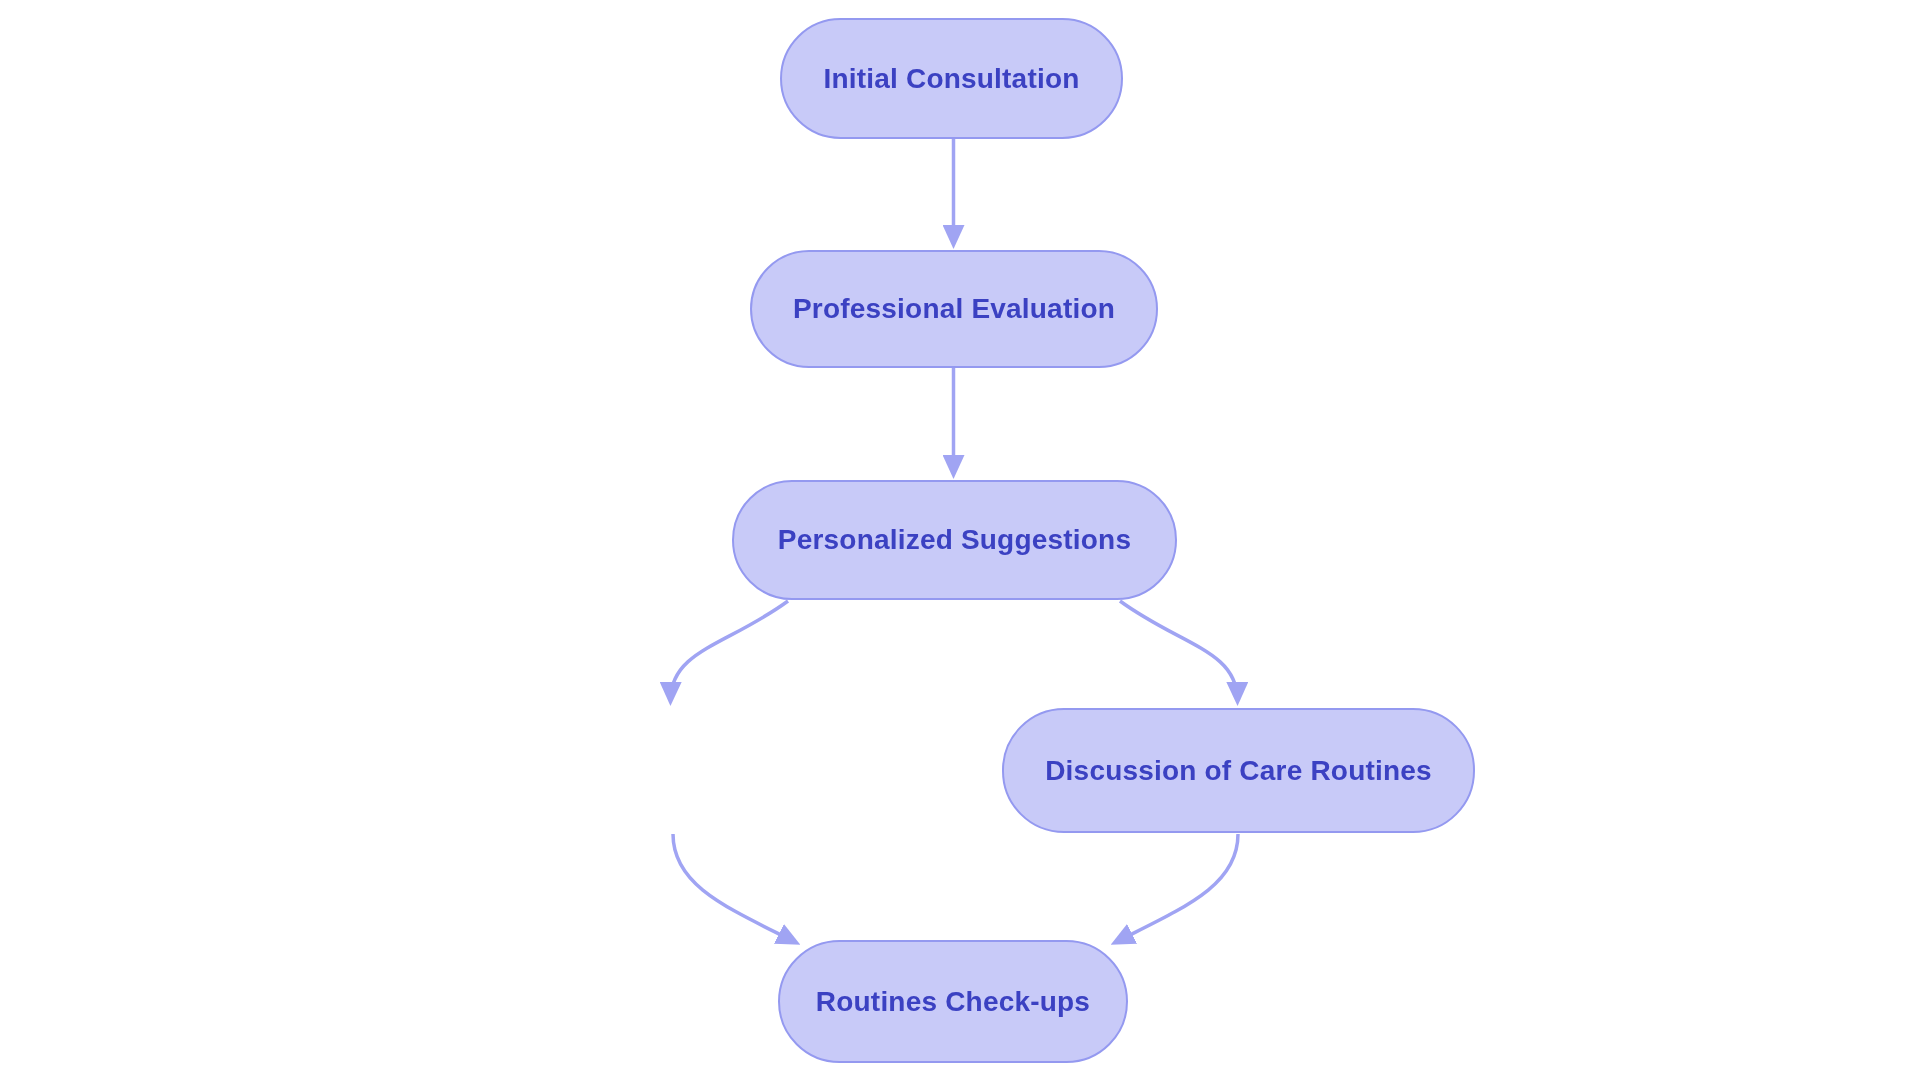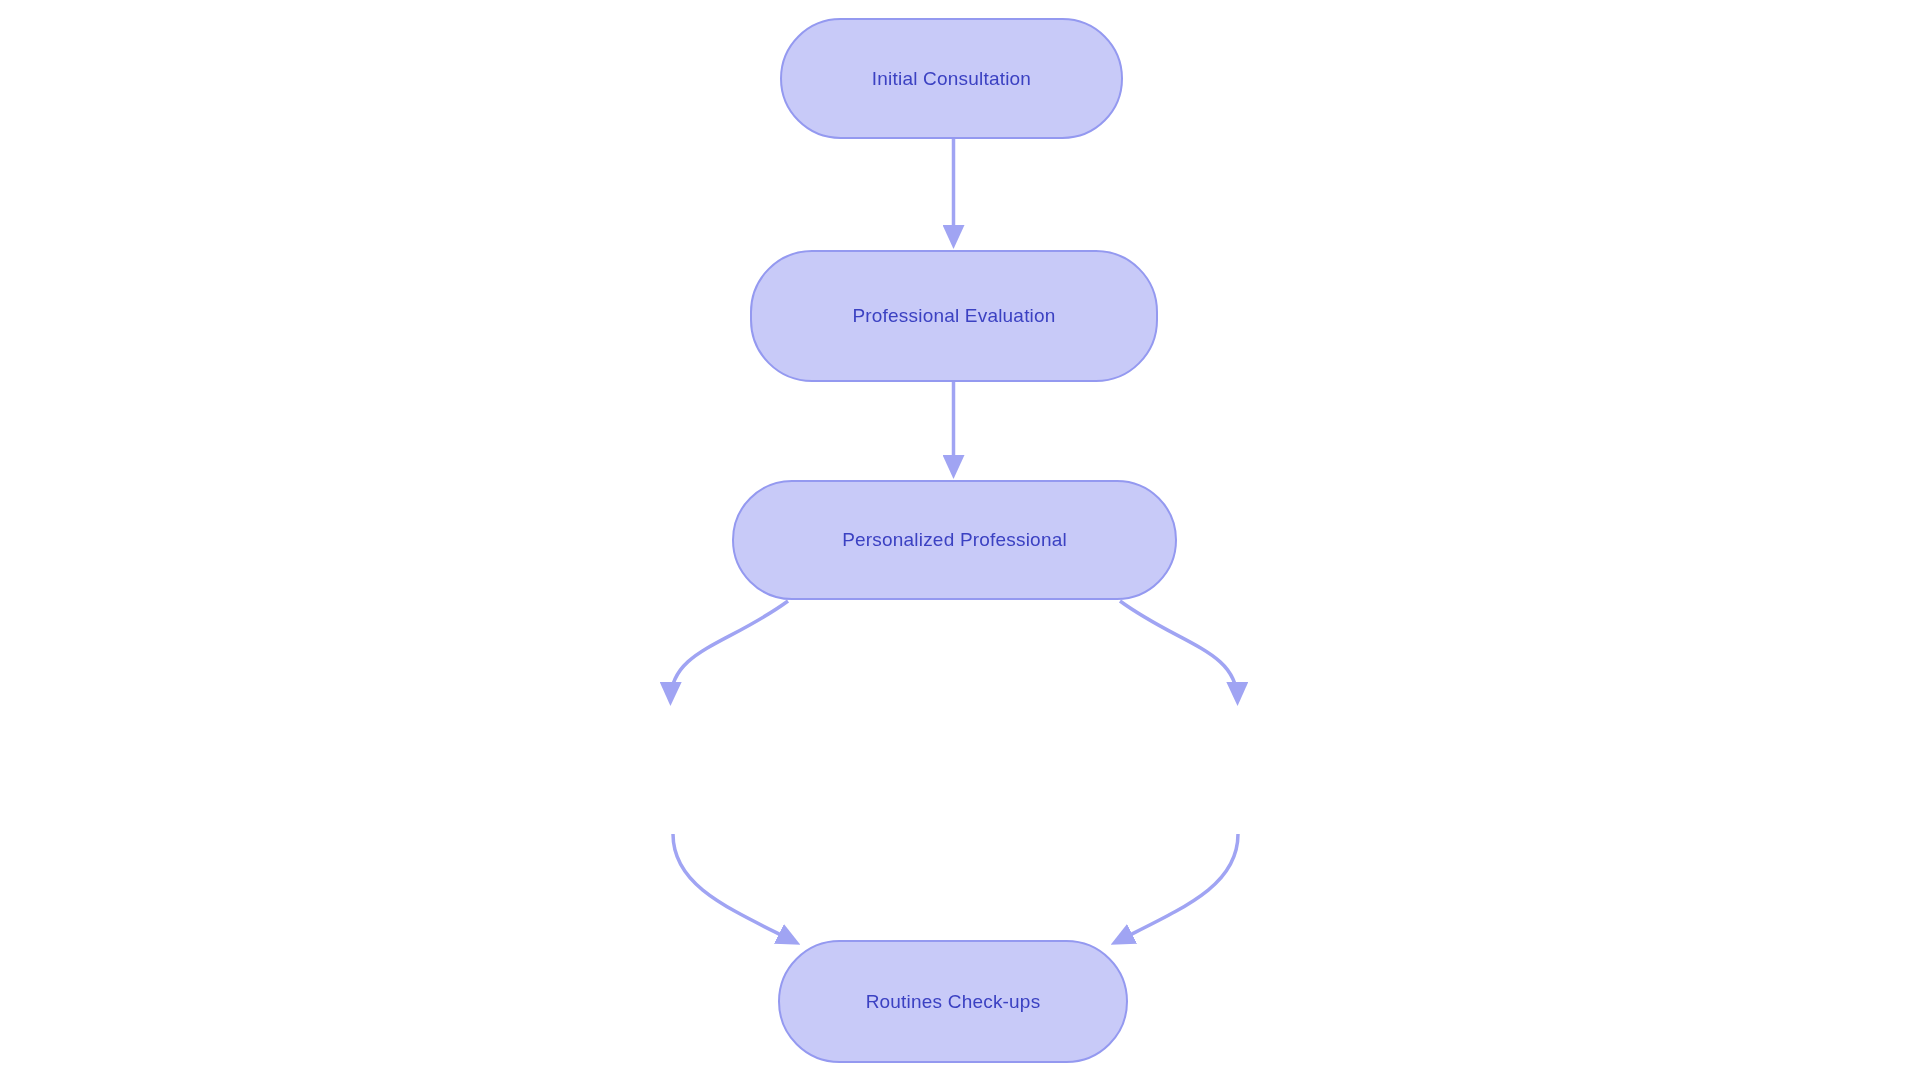--- a/index.html
+++ b/index.html
@@ -31,29 +31,29 @@
   .node {
     position: absolute;
     box-sizing: border-box;
     background: #c8caf8;
     border: 2px solid #9499f0;
     border-radius: 62px;
     display: flex;
     align-items: center;
     justify-content: center;
     color: #3b41c2;
-    font-size: 19px;
-    font-weight: 400;
+    font-size: 28px;
+    font-weight: 700;
     letter-spacing: 0.2px;
     white-space: nowrap;
     text-align: center;
   }
   
   .n-initial      { left: 780px;  top: 18px;  width: 343px; height: 121px; }
-  .n-professional { left: 750px;  top: 250px; width: 408px; height: 132px; }
+  .n-professional { left: 750px;  top: 250px; width: 408px; height: 118px; }
   .n-personalized { left: 732px;  top: 480px; width: 445px; height: 120px; }
   .n-selection    { left: 443px;  top: 708px; width: 460px; height: 125px; }
   .n-discussion   { left: 1002px; top: 708px; width: 473px; height: 125px; }
   .n-regular      { left: 778px;  top: 940px; width: 350px; height: 123px; }
 </style>
 </head>
 <body>
 
 <div class="canvas">
 
@@ -79,22 +79,25 @@
 
   <div class="node n-initial">
     <span>Initial Consultation</span>
   </div>
 
   <div class="node n-professional">
     <span>Professional Evaluation</span>
   </div>
 
   <div class="node n-personalized">
-    <span>Personalized Professional</span>
+    <span>Personalized Suggestions</span>
   </div>
 
 
+  <div class="node n-discussion">
+    <span>Discussion of Care Routines</span>
+  </div>
 
   <div class="node n-regular">
     <span>Routines Check-ups</span>
   </div>
 
 </div>
 
 </body></html>

